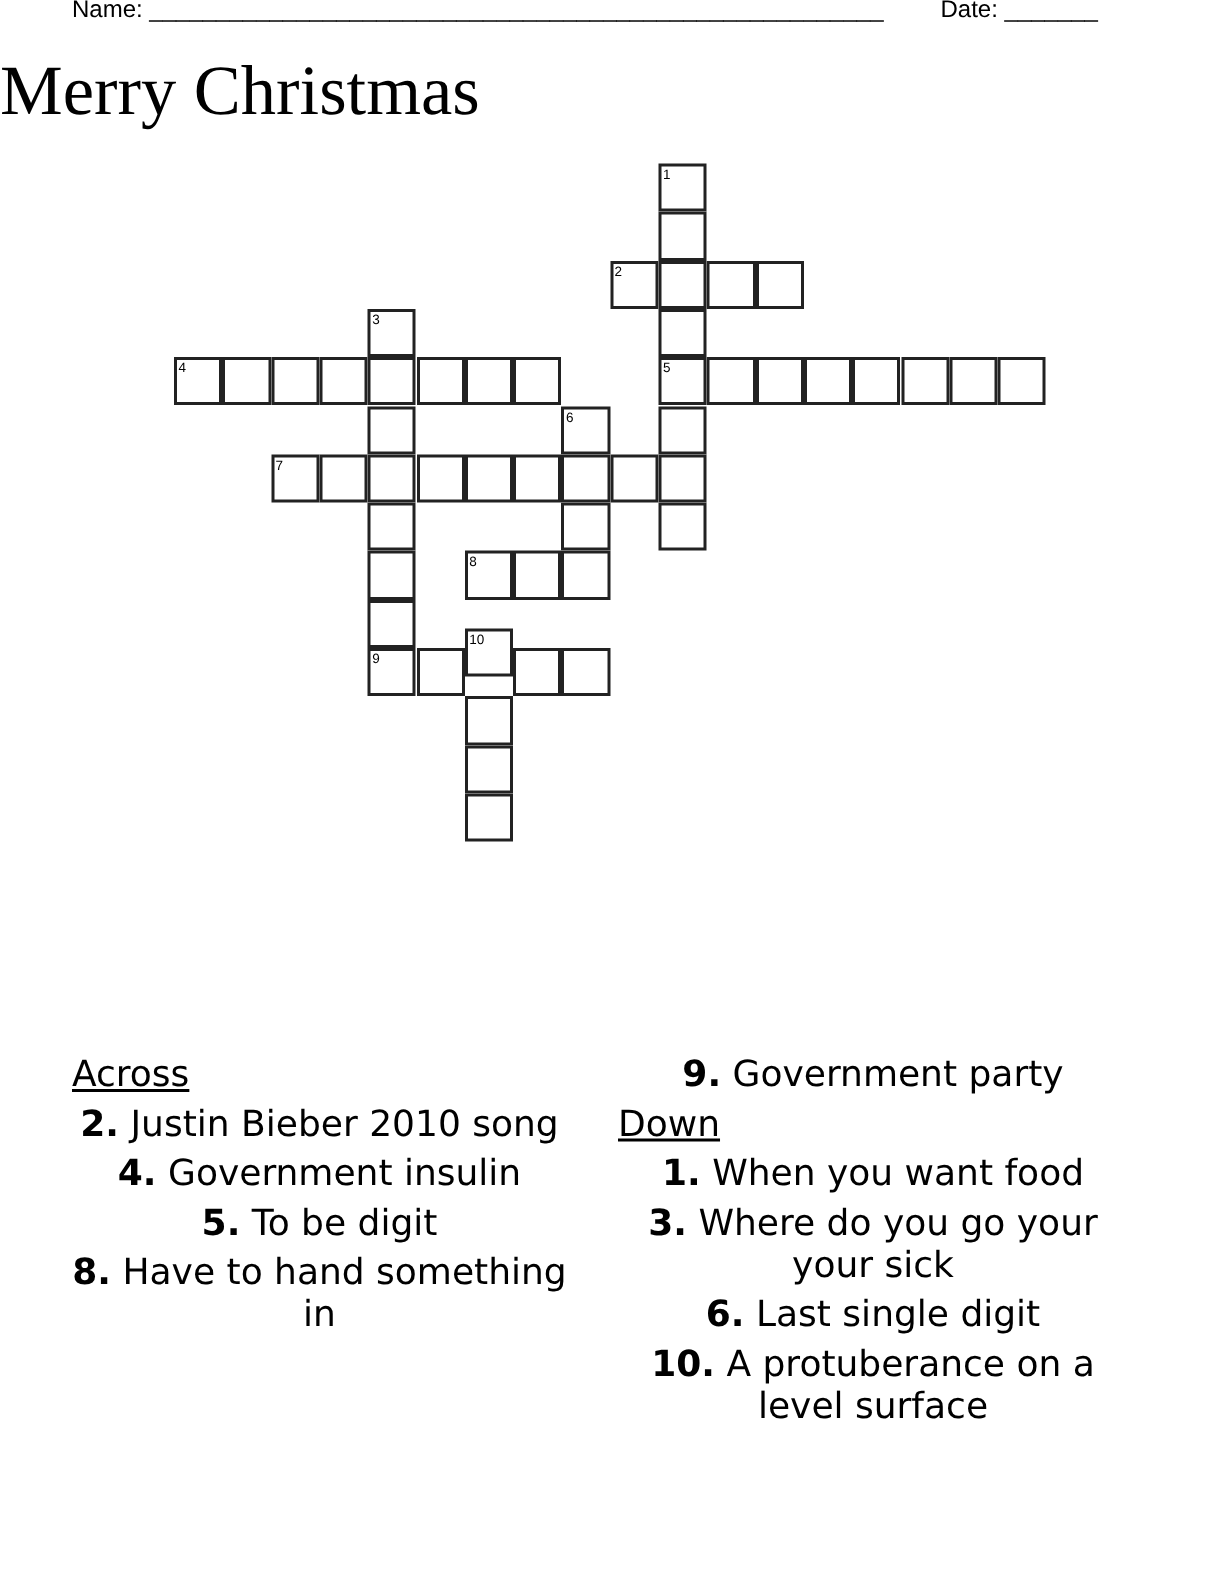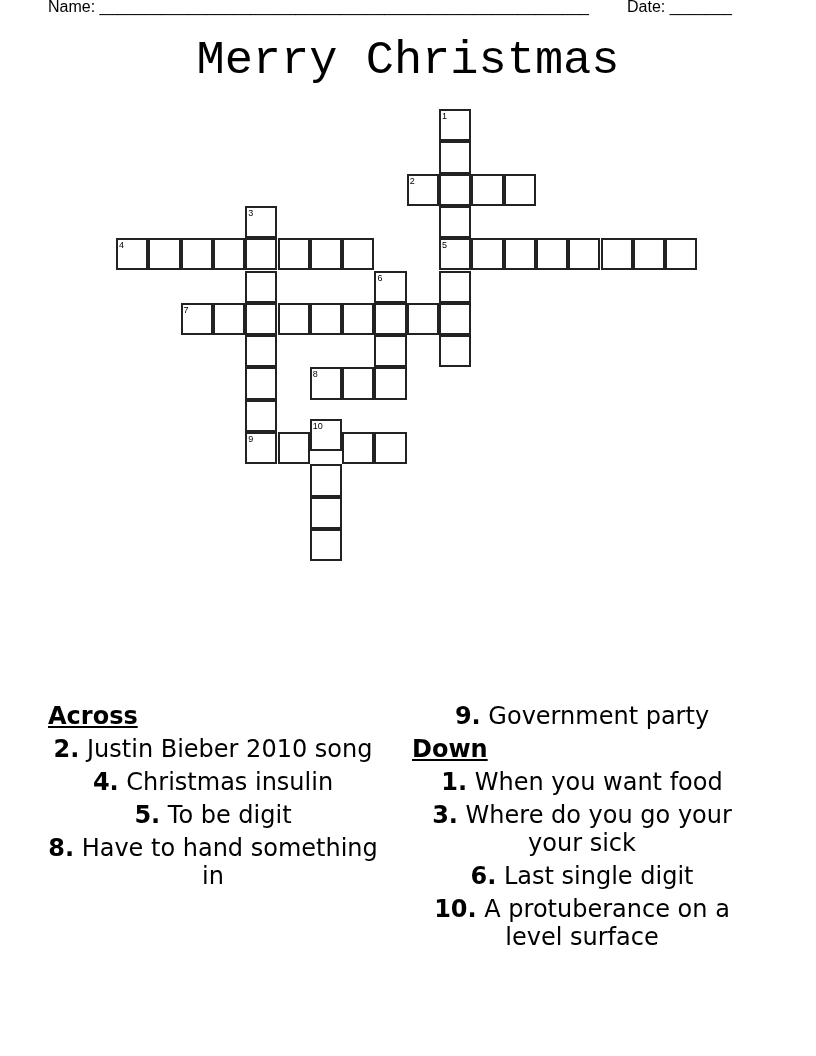--- a/index.html
+++ b/index.html
@@ -1,31 +1,31 @@
 <!DOCTYPE html>
 <html><head>
 <meta charset="utf-8">
 <style>
   html, body { margin:0; padding:0; background:#ffffff; }
   body { width:816px; height:1056px; position:relative; overflow:hidden; color:#000; }
   .hdr { position:absolute; top:-2px; font-family:"Liberation Sans", sans-serif; font-size:16px; }
   .hdr-name { left:48px; }
   .hdr-date { left:627px; }
-  .title { position:absolute; top:34px; left:0; width:816px; text-align:center;
-           font-family:Liberation Mono, monospace; font-size:47px; letter-spacing:0px; }
+  .title { position:absolute; top:34px; left:0; width:816px; text-align:left;
+           font-family:Liberation Serif, serif; font-size:47px; letter-spacing:0px; }
   .grid { position:absolute; left:117px; top:110px; }
   .cell { position:absolute; width:32.3px; height:32.3px; box-sizing:border-box;
           border:2px solid #222; margin-left:-1px; margin-top:-1px; background:#fff; }
   .num { position:absolute; left:1px; top:0px; font-family:"Liberation Sans", sans-serif; font-size:9px; line-height:10px; }
   .clues { position:absolute; top:702px; font-family:"DejaVu Sans", sans-serif; font-size:24px; line-height:28px; }
   .col-left { left:48px; width:330px; }
   .col-right { left:412px; width:340px; }
   .clue { margin-bottom:5px;text-align:center; }
   .clue b { font-weight:bold; }
-  .heading { font-weight:bold; text-decoration:underline; margin-bottom:5px; }
+  .heading { font-weight:normal; text-decoration:underline; margin-bottom:5px; }
 </style>
 </head>
 <body>
 
 <div class="hdr hdr-name">Name: _______________________________________________________</div>
 <div class="hdr hdr-date">Date: _______</div>
 
 <div class="title">Merry Christmas</div>
 
 <div class="grid" id="grid">
@@ -99,21 +99,21 @@
     <div class="cell" style="left: 226.1px; top: 323px;"></div>
     <div class="cell" style="left: 258.4px; top: 323px;"></div>
     <div class="cell" style="left: 193.8px; top: 355.3px;"></div>
     <div class="cell" style="left: 193.8px; top: 387.6px;"></div>
     <div class="cell" style="left: 193.8px; top: 419.9px;"></div>
   </div>
 
 <div class="clues col-left">
   <div class="heading">Across</div>
   <div class="clue"><b>2.</b><span> Justin Bieber 2010 song</span></div>
-  <div class="clue"><b>4.</b><span> Christmas insulin</span></div>
+  <div class="clue"><b>4.</b><span> Government insulin</span></div>
   <div class="clue"><b>5.</b><span> To be digit</span></div>
   <div class="clue"><b>8.</b><span> Have to hand something in</span></div>
 </div>
 
 <div class="clues col-right">
   <div class="clue"><b>9.</b><span> Government party</span></div>
   <div class="heading">Down</div>
   <div class="clue"><b>1.</b><span> When you want food</span></div>
   <div class="clue"><b>3.</b><span> Where do you go your your sick</span></div>
   <div class="clue"><b>6.</b><span> Last single digit</span></div>

